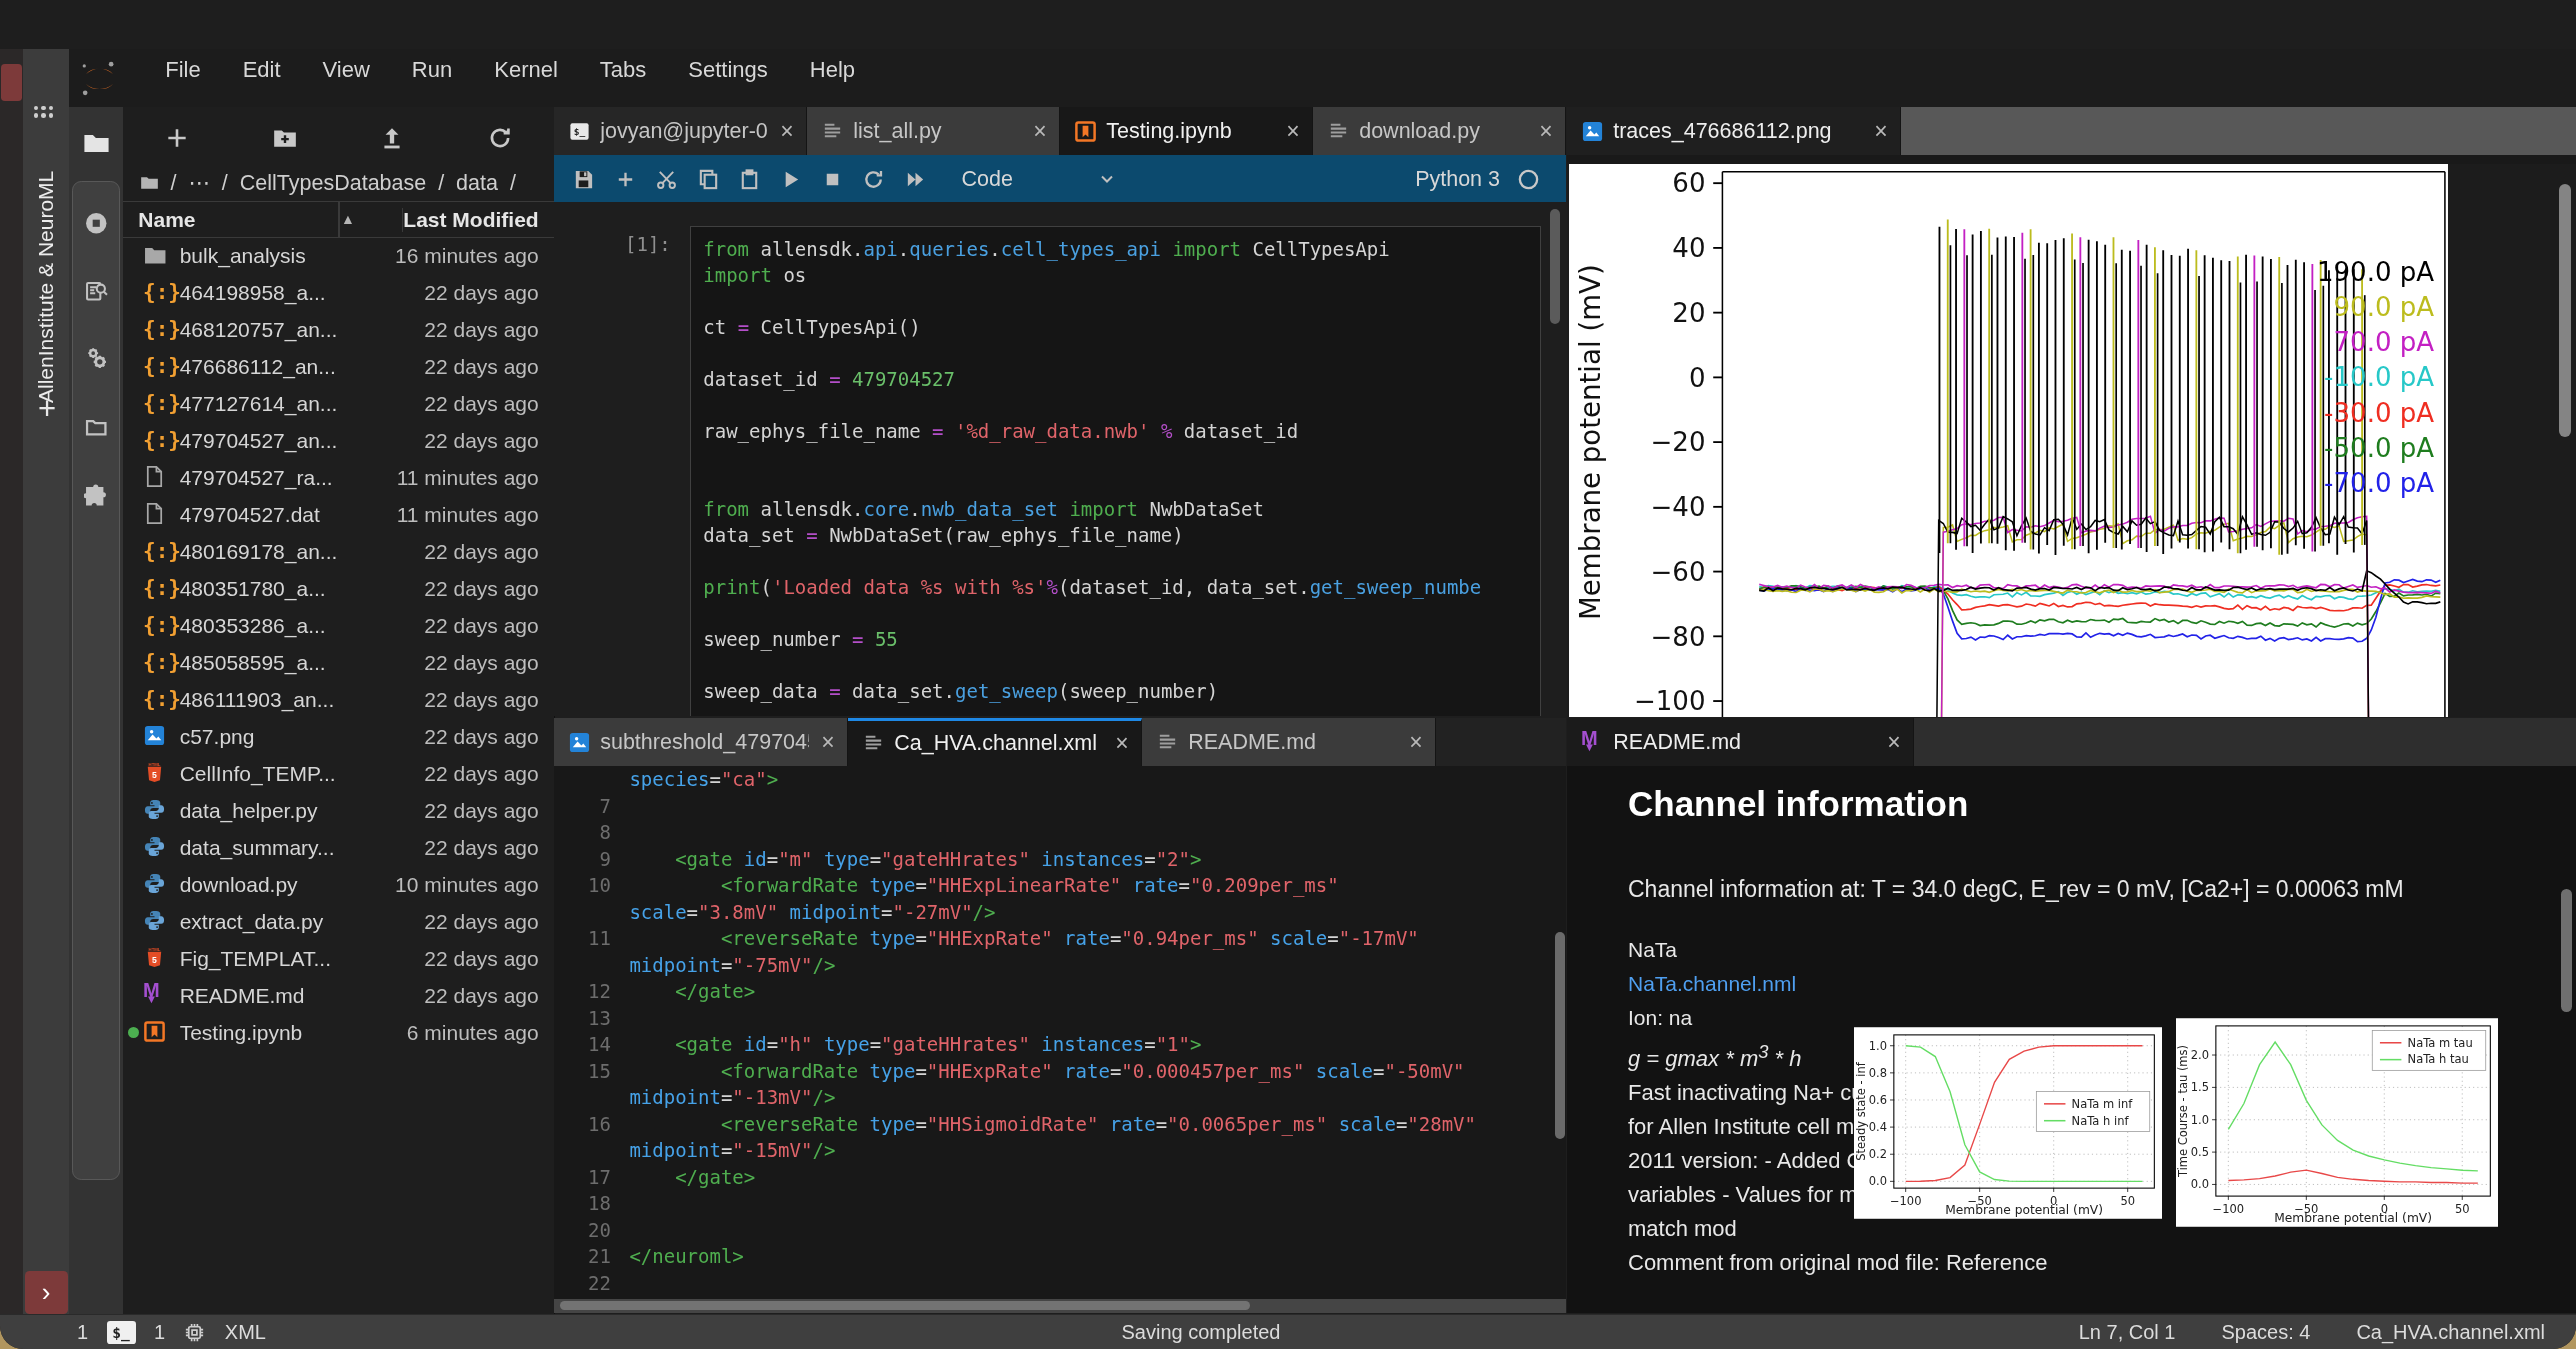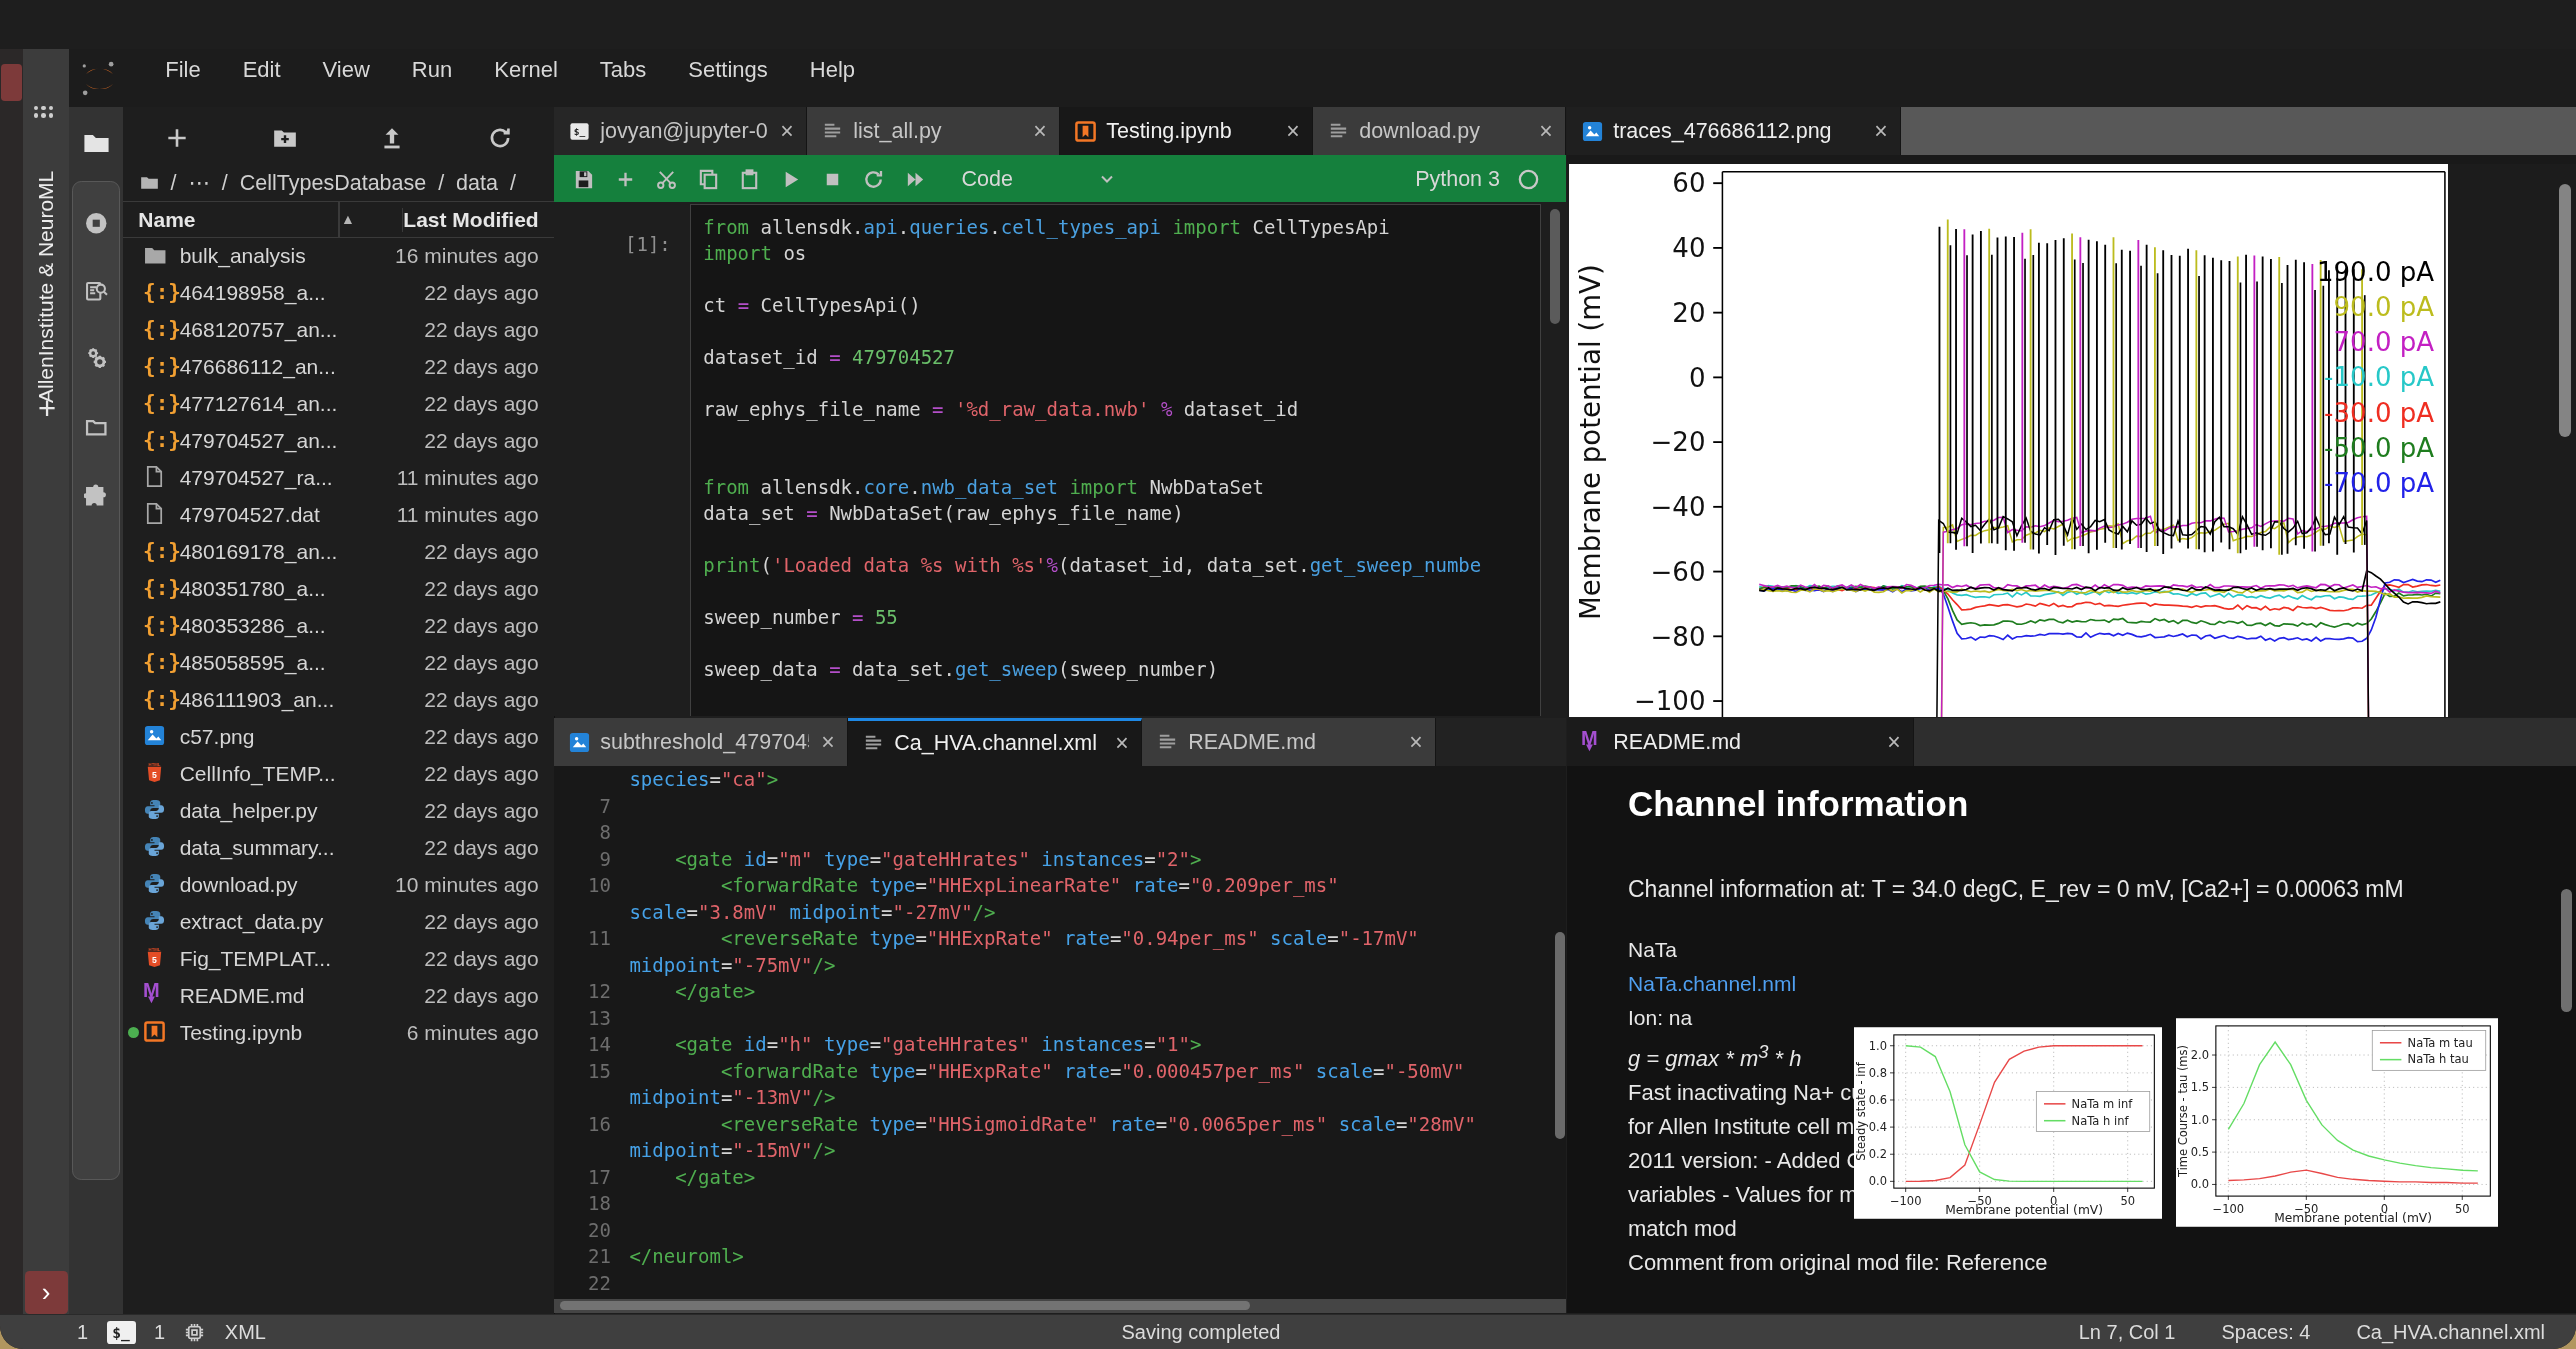--- a/index.html
+++ b/index.html
@@ -59,30 +59,30 @@
        border-right:1.5px solid #141414;color:#c6c6c6;font-size:21.5px;}
   .tab .tic{width:23px;height:23px;margin:0 9.2px 0 14px;flex:none;}
   .tab .tlabel{white-space:nowrap;overflow:hidden;flex:1;}
   .tab .tclose{margin:0 12.3px;color:#b9b9b9;font-size:23px;}
   .tab.active{background:#181818;color:#f0f0f0;}
   .tab.inactive{background:#3b3b3b;}
   .tab.dim{background:#262626;}
   .tab.accent{border-top:3.8px solid #1e88e5;}
   
   #nb-tabs{left:554px;top:107px;width:1012px;background:#222;}
-  #nb-toolbar{left:554px;top:155px;width:1012px;height:48px;background:#15803d;border-bottom:1.5px solid #333;
+  #nb-toolbar{left:554px;top:155px;width:1012px;height:48px;background:#0c4a6e;border-bottom:1.5px solid #333;
               display:flex;align-items:center;color:#c0c0c0;}
   #nb-toolbar .tbi{width:23px;height:23px;margin-left:18.4px;}
   #nb-celltype{margin-left:35px;font-size:21.5px;color:#d8d8d8;}
   #nb-ct-caret{width:20px;height:20px;margin-left:84px;}
   #nb-kernel{position:absolute;right:66px;font-size:21.5px;color:#d8d8d8;text-align:center;}
   #nb-kcircle{position:absolute;right:26px;width:23px;height:23px;}
   #nb-content{left:554px;top:202px;width:1012px;height:514px;background:#1e1e1e;overflow:hidden;}
   #nb-prompt{position:absolute;left:71px;top:31px;color:#8f8f8f;font-family:"DejaVu Sans Mono",monospace;font-size:19px;}
-  #nb-cell{position:absolute;left:136px;top:2px;width:849px;height:552px;background:#151515;border:1.5px solid #404040;}
+  #nb-cell{position:absolute;left:136px;top:24px;width:849px;height:552px;background:#151515;border:1.5px solid #404040;}
   #nb-code{position:absolute;left:12.3px;top:9.2px;right:3.1px;font-family:"DejaVu Sans Mono",monospace;
            font-size:19px;line-height:26px;white-space:pre;overflow:hidden;}
   #nb-scroll{left:1550px;top:209px;width:10px;height:115px;background:#5b5b5b;border-radius:5.4px;}
   .tk-k{color:#4fae4f}.tk-i{color:#d4d4d4}.tk-pr{color:#4aa0e0}.tk-o{color:#b44fc9}
   .tk-s{color:#e0646a}.tk-n{color:#6abf6a}.tk-p{color:#d4d4d4}
   
   #tr-tabbar{left:1567px;top:107px;width:1009px;background:#585858;}
   #tr-tabbar .tab{background:#1f1f1f;color:#eee;}
   #tr-strip{left:1567px;top:155px;width:1009px;height:9.2px;background:#191919;}
   #tr-area{left:1567px;top:164px;width:1009px;height:553px;background:#1c1c1c;}

